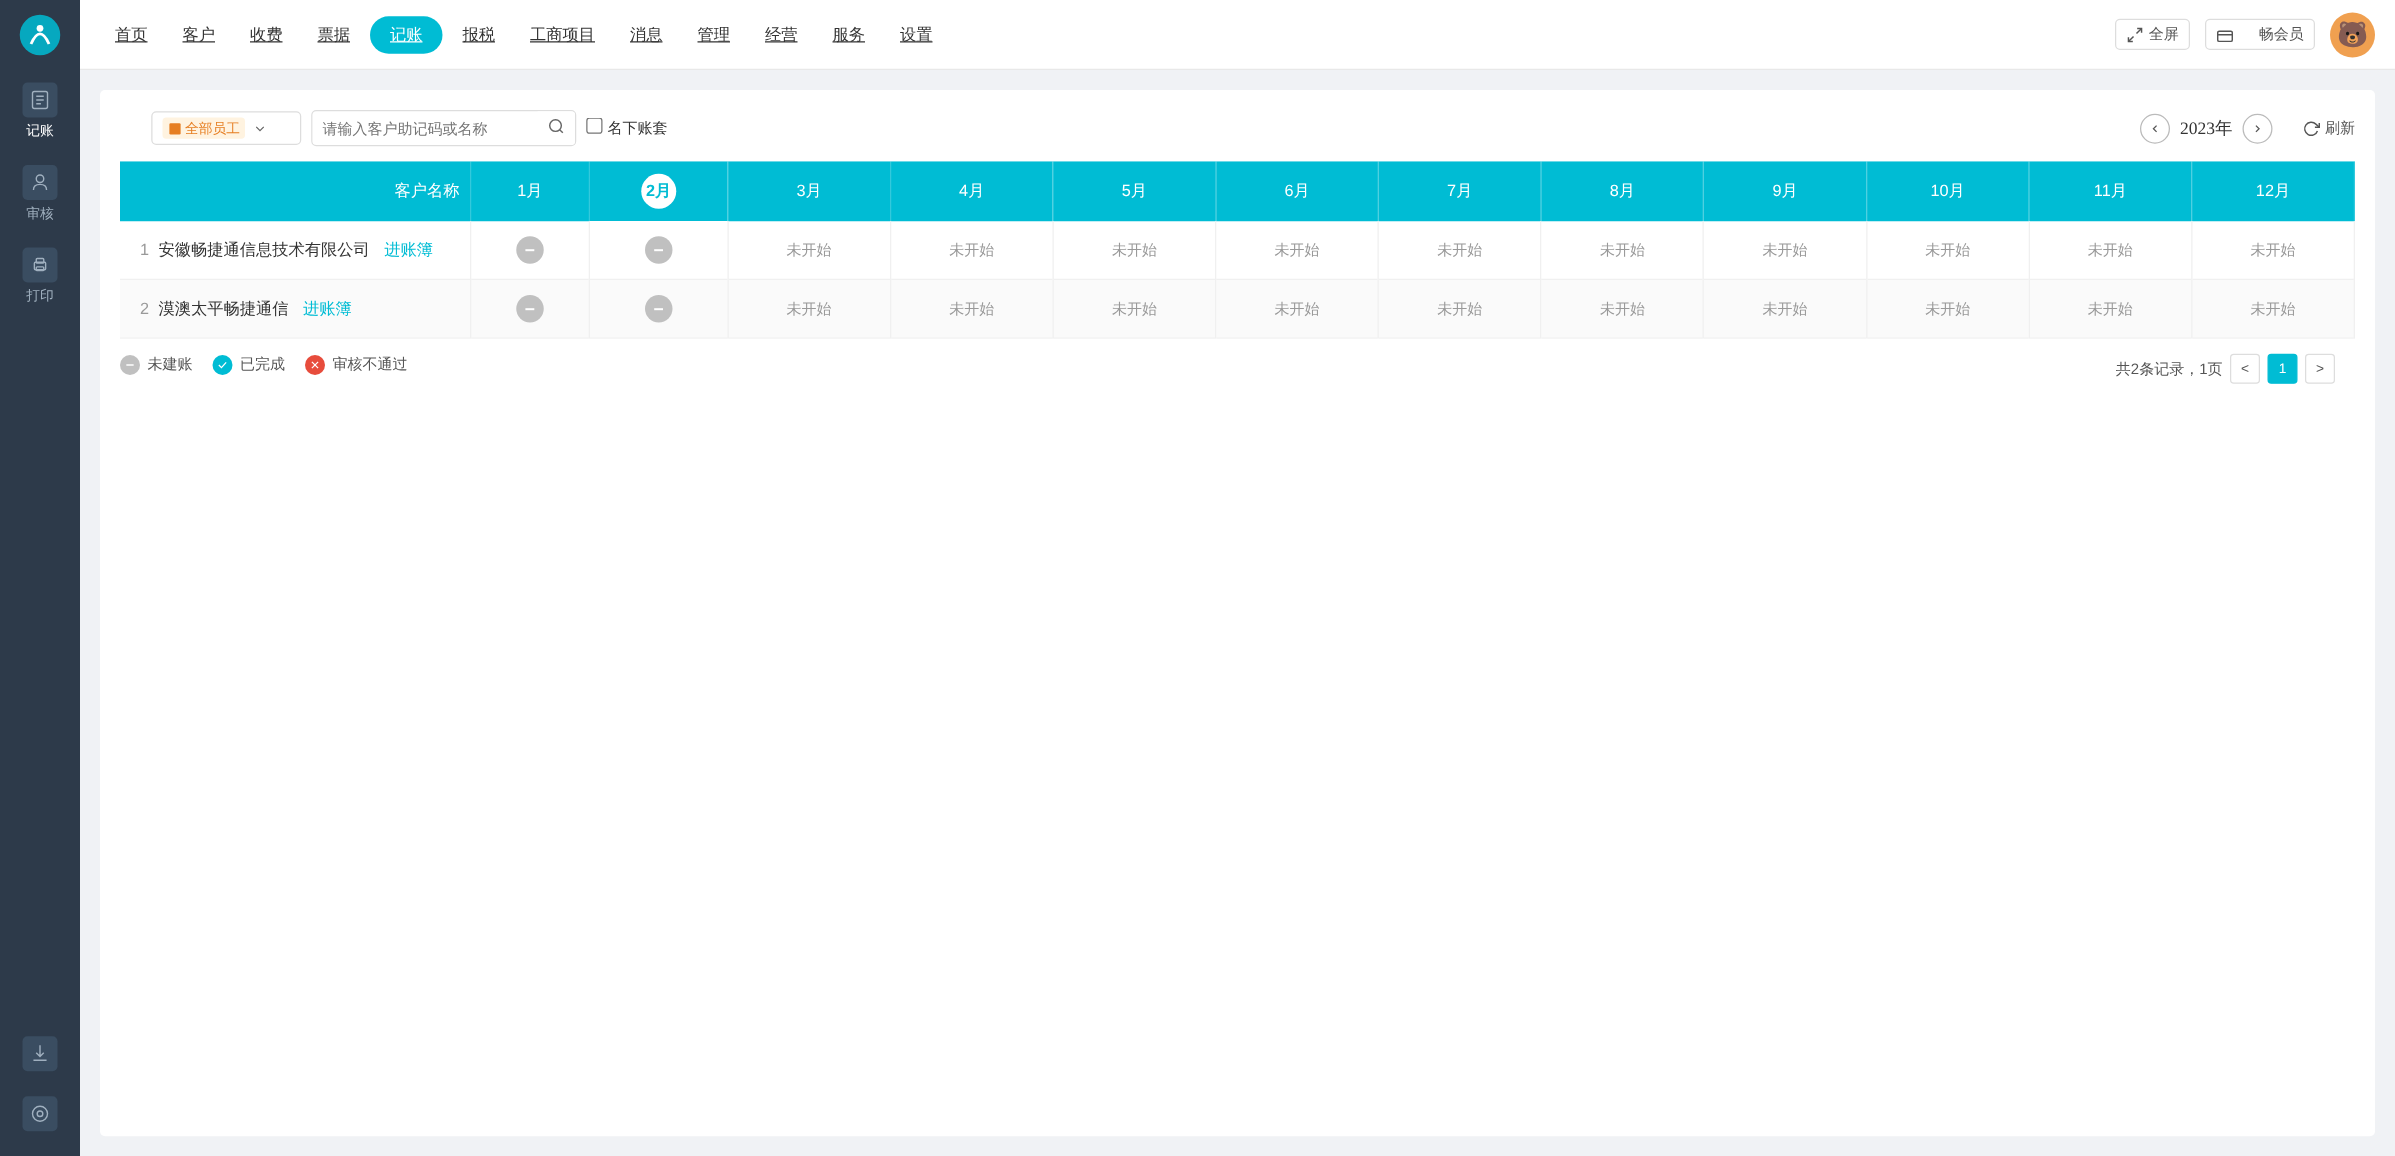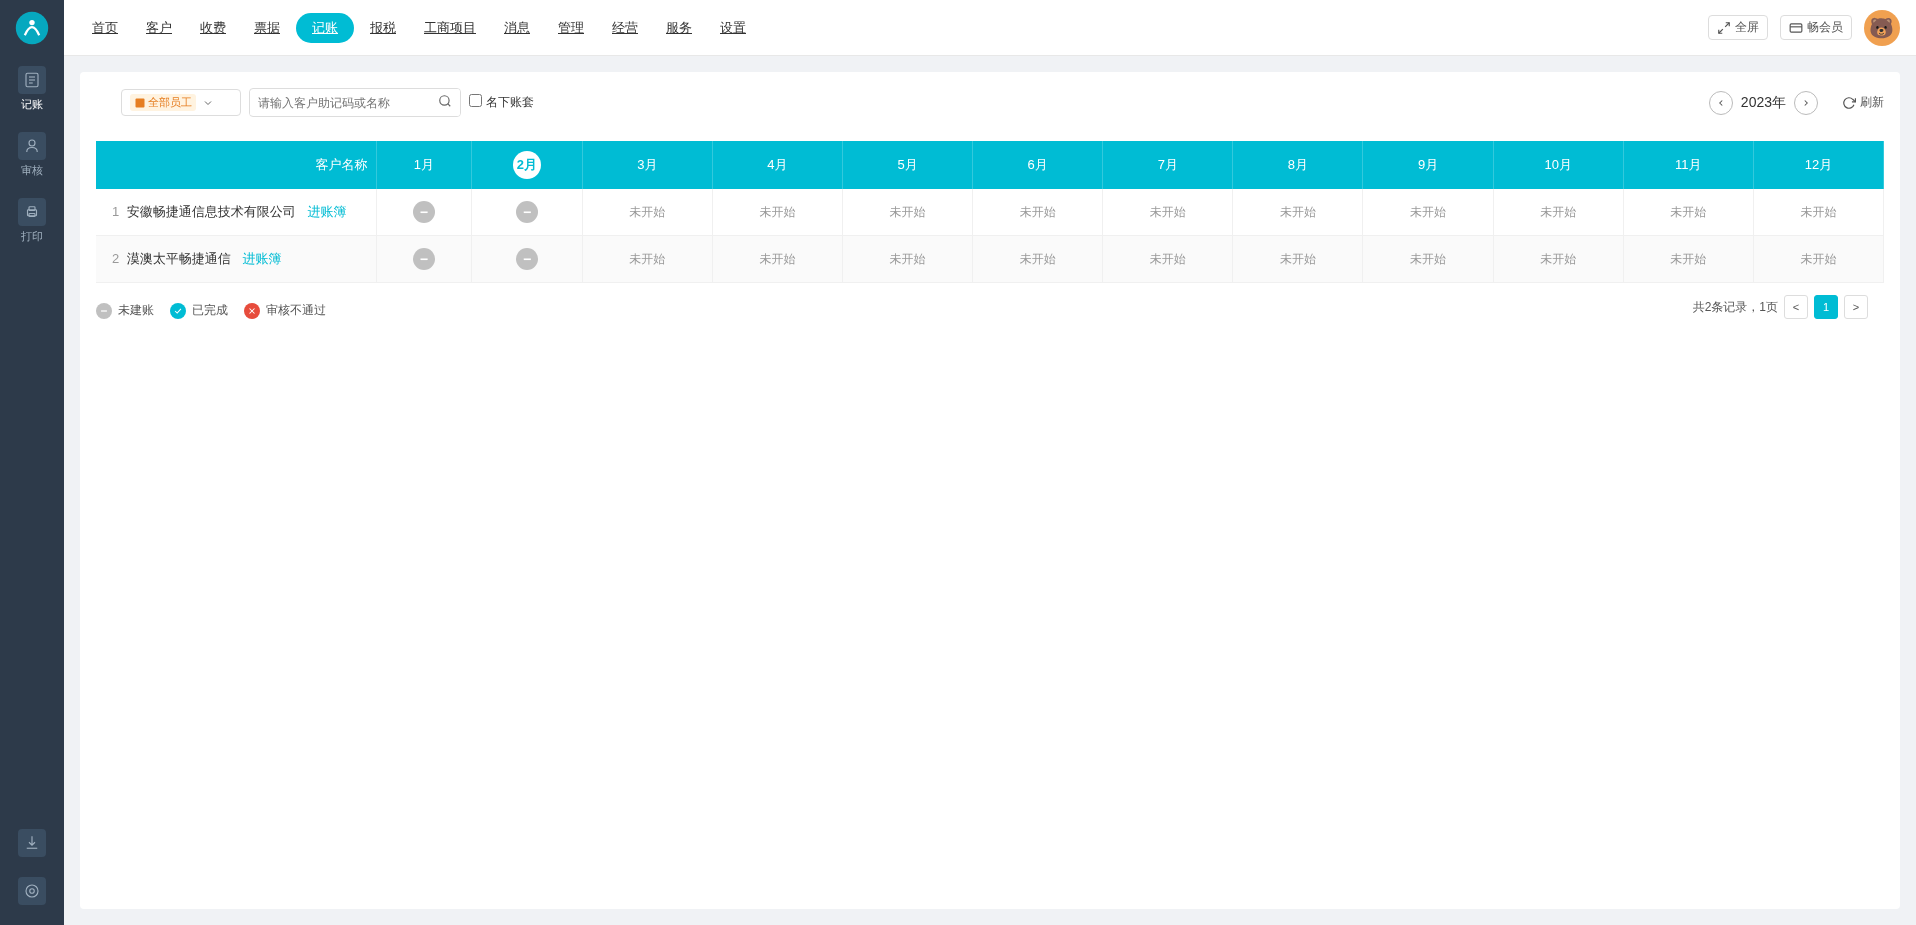--- a/index.html
+++ b/index.html
@@ -114,22 +114,22 @@
       gap: 4px;
       cursor: pointer;
       color: #555;
       font-size: 12px;
       border: 1px solid #ddd;
       border-radius: 4px;
       padding: 3px 8px;
     }
     .topnav-right .vip-btn {
       display: flex;
-      align-items: center;
-      gap: 4px;
+      align-items: flex-end;
+      gap: 20px;
       cursor: pointer;
       color: #555;
       font-size: 12px;
       border: 1px solid #ddd;
       border-radius: 4px;
       padding: 3px 8px;
     }
     .avatar {
       width: 36px;
       height: 36px;
@@ -153,21 +153,21 @@
       border-radius: 4px;
       min-height: calc(100vh - 56px - 32px);
       padding: 16px;
     }
 
     
     .toolbar {
       display: flex;
       align-items: center;
       gap: 8px;
-      margin-bottom: 24px;
+      margin-bottom: 12px;
       flex-wrap: wrap;
       padding-left: 25px;
     }
     .employee-select {
       display: flex;
       align-items: center;
       border: 1px solid #ddd;
       border-radius: 4px;
       padding: 4px 8px;
       gap: 6px;
@@ -222,20 +222,21 @@
       color: #333;
     }
     .checkbox-label input { cursor: pointer; }
 
     
     .year-nav {
       display: flex;
       align-items: center;
       gap: 8px;
       margin-left: auto;
+      font-family: Liberation Serif, serif;
     }
     .year-nav .nav-btn {
       width: 24px;
       height: 24px;
       border-radius: 50%;
       border: 1px solid #bbb;
       background: #fff;
       cursor: pointer;
       display: flex;
       align-items: center;
@@ -342,21 +343,21 @@
       font-weight: bold;
     }
     .status-not-started {
       color: #999;
       font-size: 12px;
     }
 
     
     .table-footer {
       display: flex;
-      align-items: flex-end;
+      align-items: flex-start;
       gap: 16px;
       padding: 12px 16px 4px 0;
       flex-wrap: wrap;
     }
     .legend-item {
       display: flex;
       align-items: center;
       gap: 6px;
       font-size: 12px;
       color: #555;

